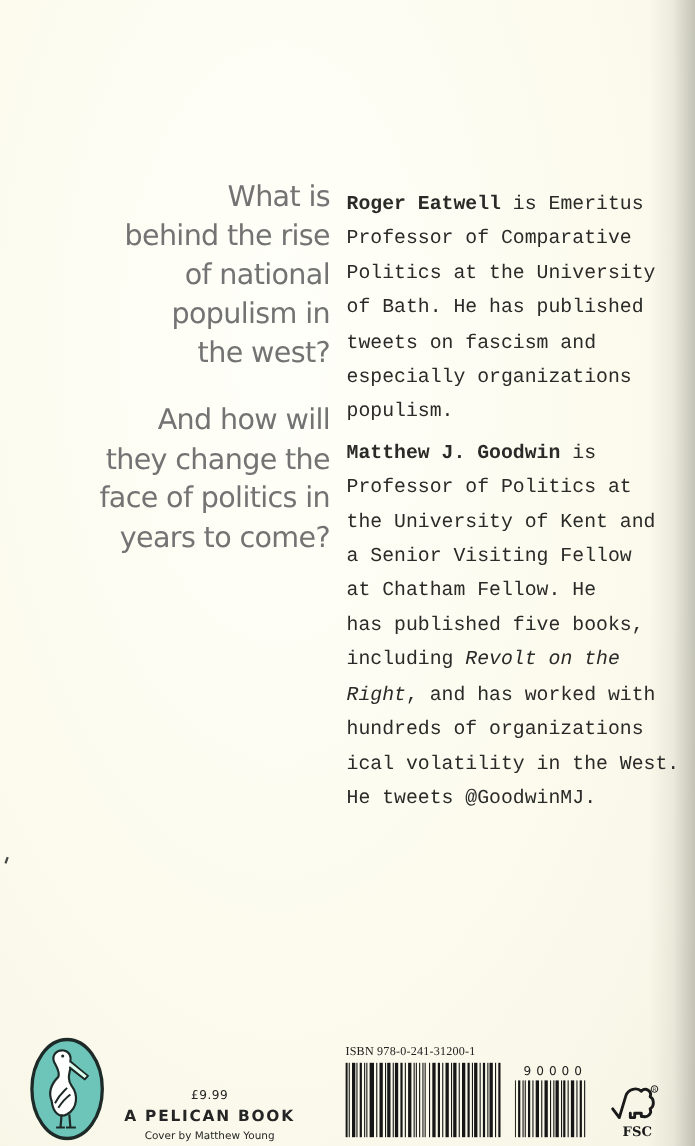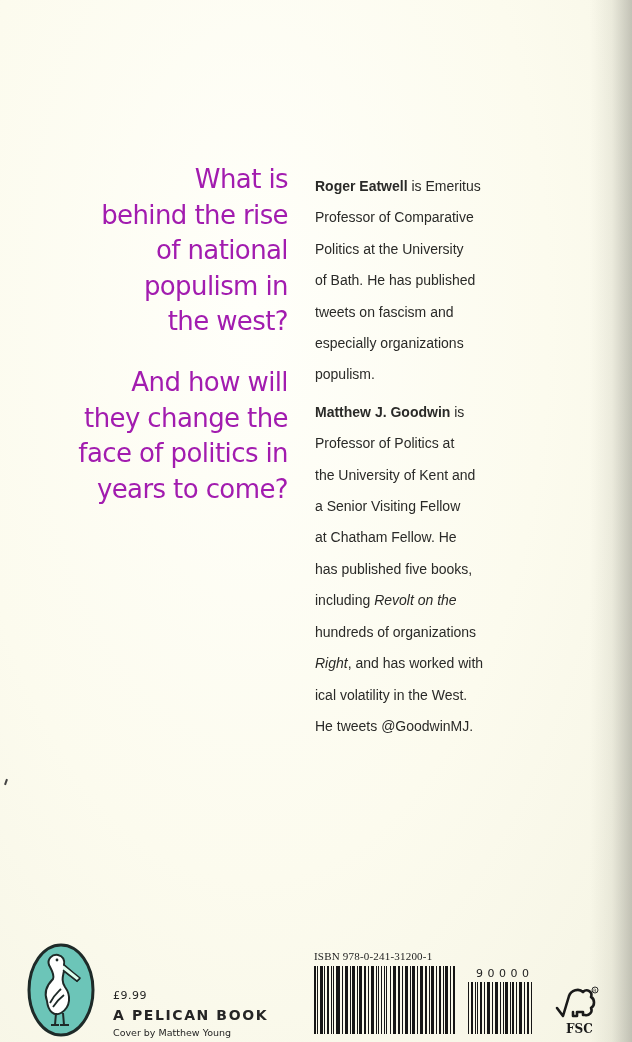--- a/index.html
+++ b/index.html
@@ -8,61 +8,61 @@
       position: relative;
       background: #fcfbef;
       background-image:
         linear-gradient(to right, rgba(0,0,0,0) 0, rgba(0,0,0,0) 590px, rgba(190,190,175,0.25) 612px, rgba(150,150,140,0.55) 632px),
         radial-gradient(ellipse at 40% 30%, #fffffa 0%, #fcfbee 55%, #f5f4e4 100%);
       font-family: "DejaVu Sans", sans-serif;
     }
 
     .questions {
       position: absolute;
-      left: 0;
+      left: 12px;
       width: 288px;
       top: 162px;
       text-align: right;
-      color: #a21caf;
+      color: #737373;
       font-family: "DejaVu Sans", sans-serif;
       font-size: 26px;
       line-height: 35.6px;
       letter-spacing: -0.6px;
     }
     .questions .q { margin-bottom: 25px; }
     .questions .line { display: block; white-space: nowrap; }
 
     .bios {
       position: absolute;
       left: 315px;
       top: 171px;
       width: 260px;
       color: #2a2a28;
-      font-family: Liberation Sans, sans-serif;
-      font-size: 14px;
+      font-family: Liberation Mono, monospace;
+      font-size: 18px;
       line-height: 31.4px;
     }
     .bios .bio { margin-bottom: 6px; }
     .bios .line { display: block; white-space: nowrap; }
     .bios b { font-weight: bold; }
     .bios i { font-style: italic; }
 
     .stray-mark {
       position: absolute; left: 5px; top: 779px;
       width: 2px; height: 6px; background: #444; transform: rotate(20deg);
     }
 
     .pelican-logo {
       position: absolute; left: 27px; top: 943px;
       width: 68px; height: 94px;
     }
 
     .imprint {
       position: absolute; left: 113px; top: 989px;
-      font-family: "DejaVu Sans", sans-serif; color: #252525;
+      font-family: "DejaVu Sans", sans-serif; color: #252525; text-align: center;
     }
     .imprint .price { font-size: 11px; letter-spacing: 0.5px; line-height: 13px; }
     .imprint .series { font-size: 14px; font-weight: bold; letter-spacing: 1.6px; line-height: 18px; margin-top: 4px; }
     .imprint .credit { font-size: 9.5px; line-height: 13px; margin-top: 2px; }
 
     .isbn-label {
       position: absolute; left: 314px; top: 950px;
       font-family: Liberation Serif, serif; font-size: 11px; color: #222;
       letter-spacing: 0.2px;
     }
@@ -105,22 +105,22 @@
     <span class="line">populism.</span>
   </div>
   <div class="bio">
     <span class="line"><b>Matthew J. Goodwin</b><span> is</span></span>
     <span class="line">Professor of Politics at</span>
     <span class="line">the University of Kent and</span>
     <span class="line">a Senior Visiting Fellow</span>
     <span class="line">at Chatham Fellow. He</span>
     <span class="line">has published five books,</span>
     <span class="line"><span>including </span><i>Revolt on the</i></span>
+    <span class="line"><i>Right</i><span>, and has worked with</span></span>
     <span class="line">hundreds of organizations</span>
-    <span class="line"><i>Right</i><span>, and has worked with</span></span>
     <span class="line">ical volatility in the West.</span>
     <span class="line">He tweets @GoodwinMJ.</span>
   </div>
 </div>
 
 <div class="stray-mark"></div>
 
 <svg class="pelican-logo" viewBox="0 0 68 94">
   <ellipse cx="34" cy="47" rx="32" ry="45" fill="#6cc5b8" stroke="#1e2a28" stroke-width="3"></ellipse>
 

